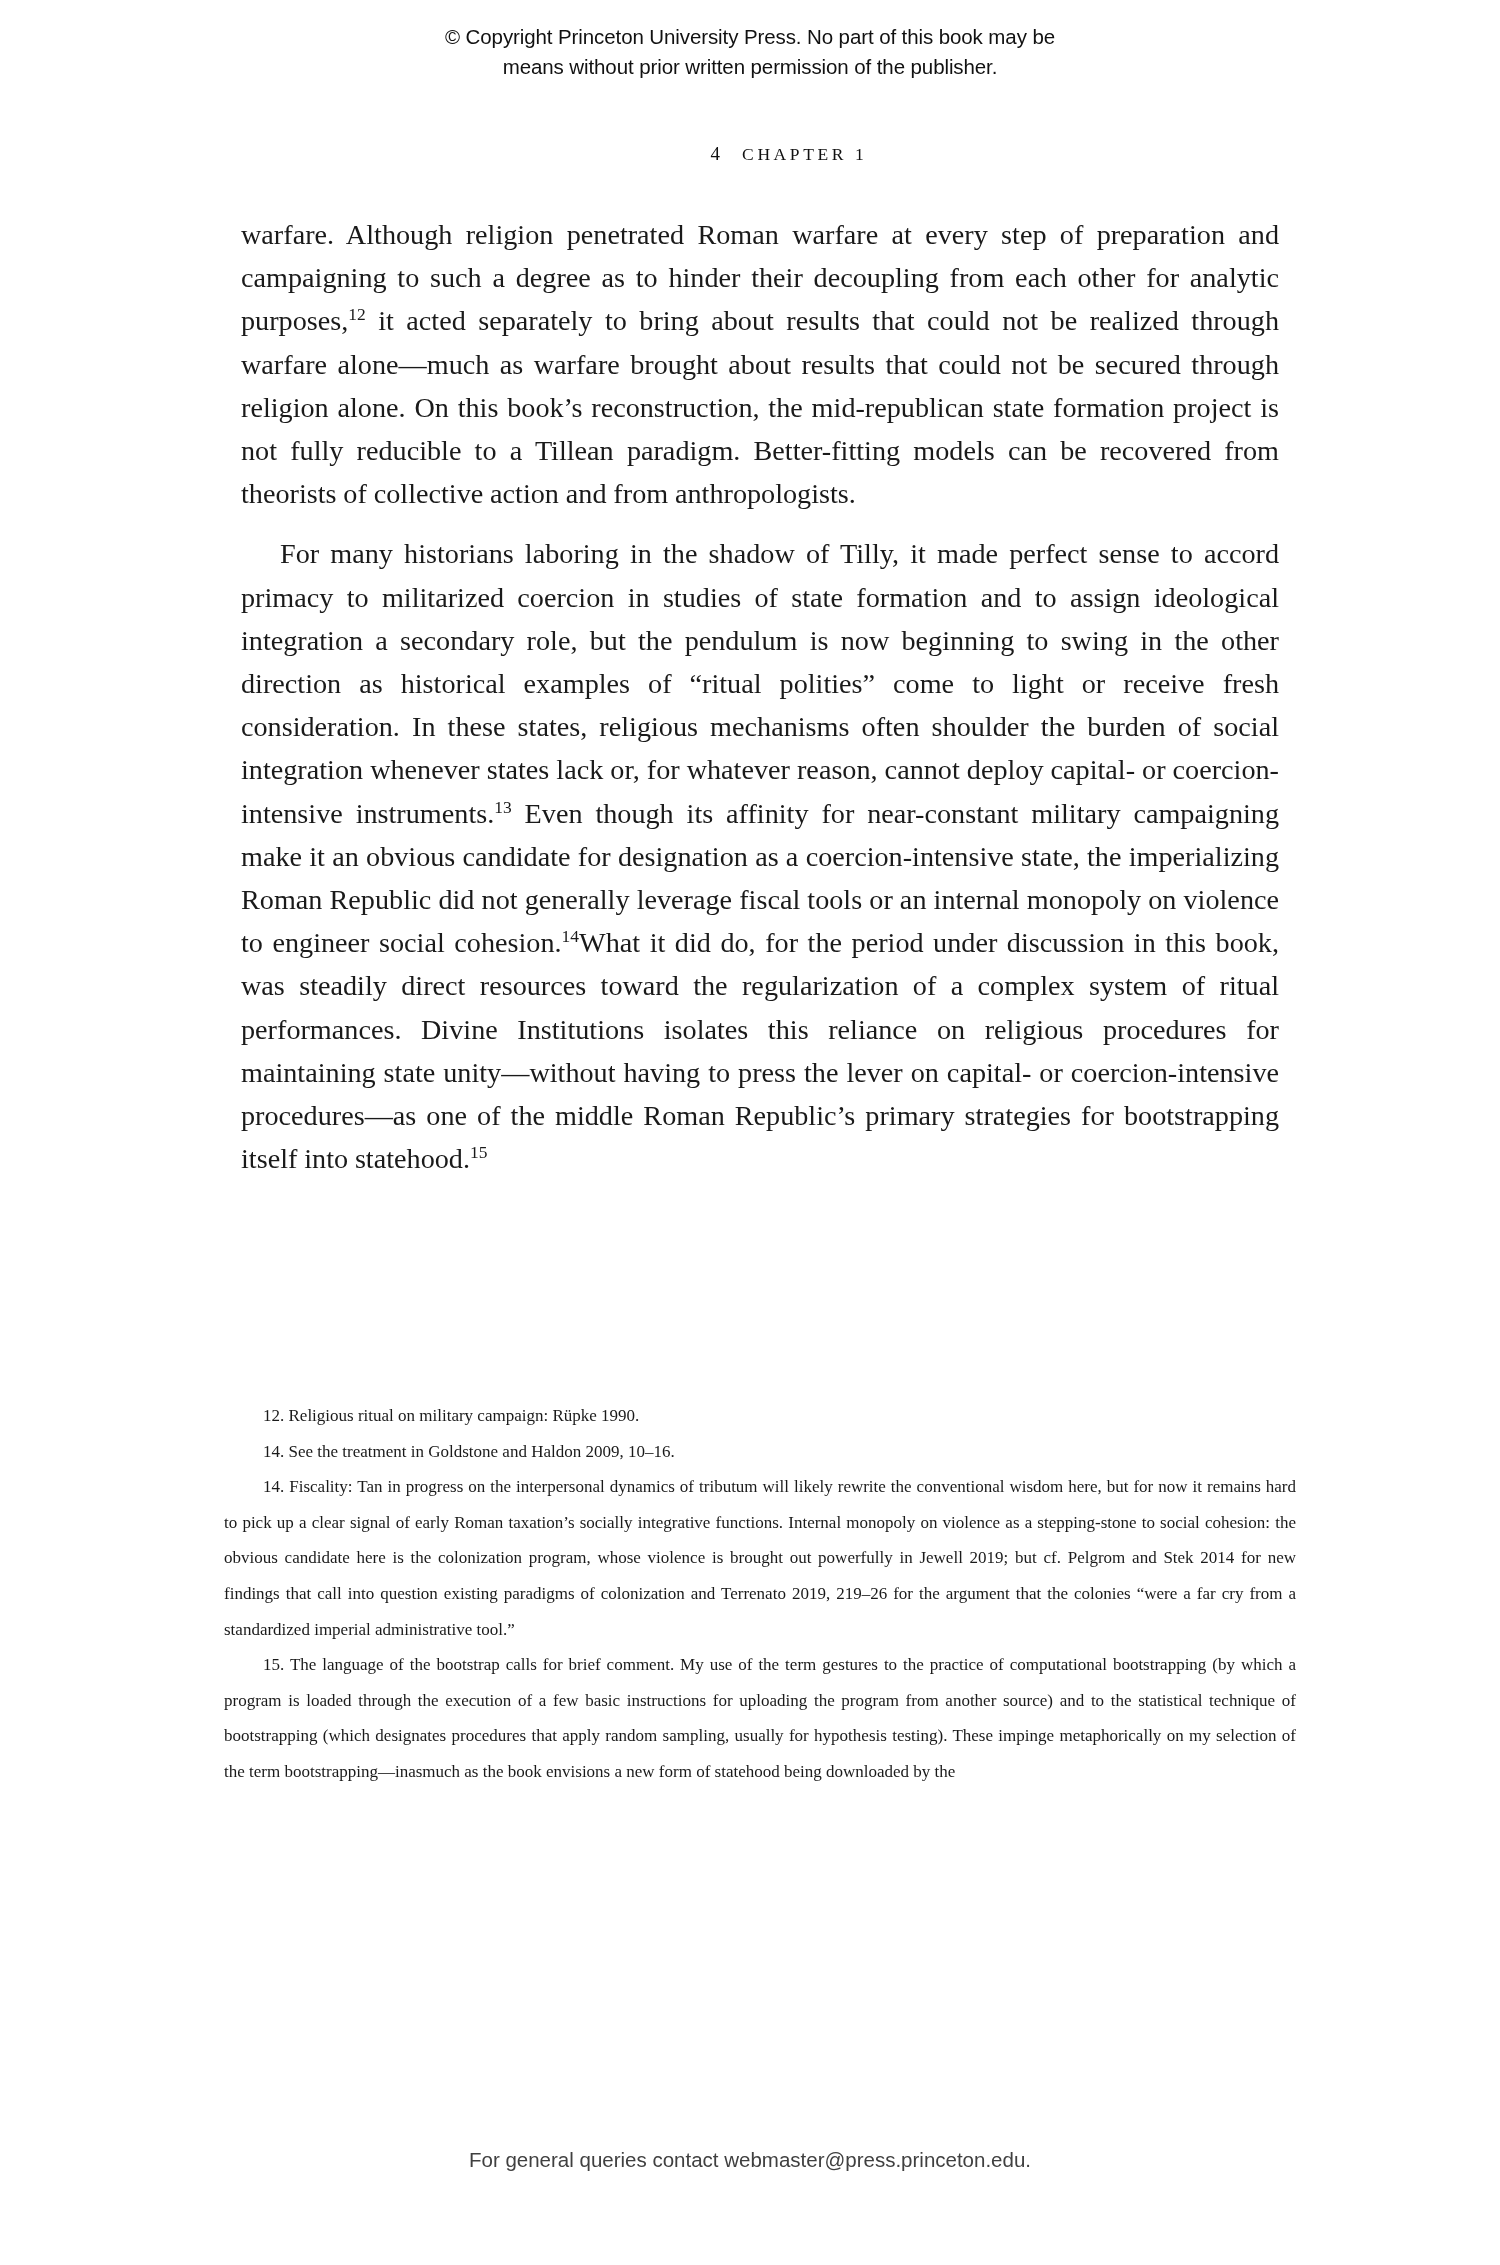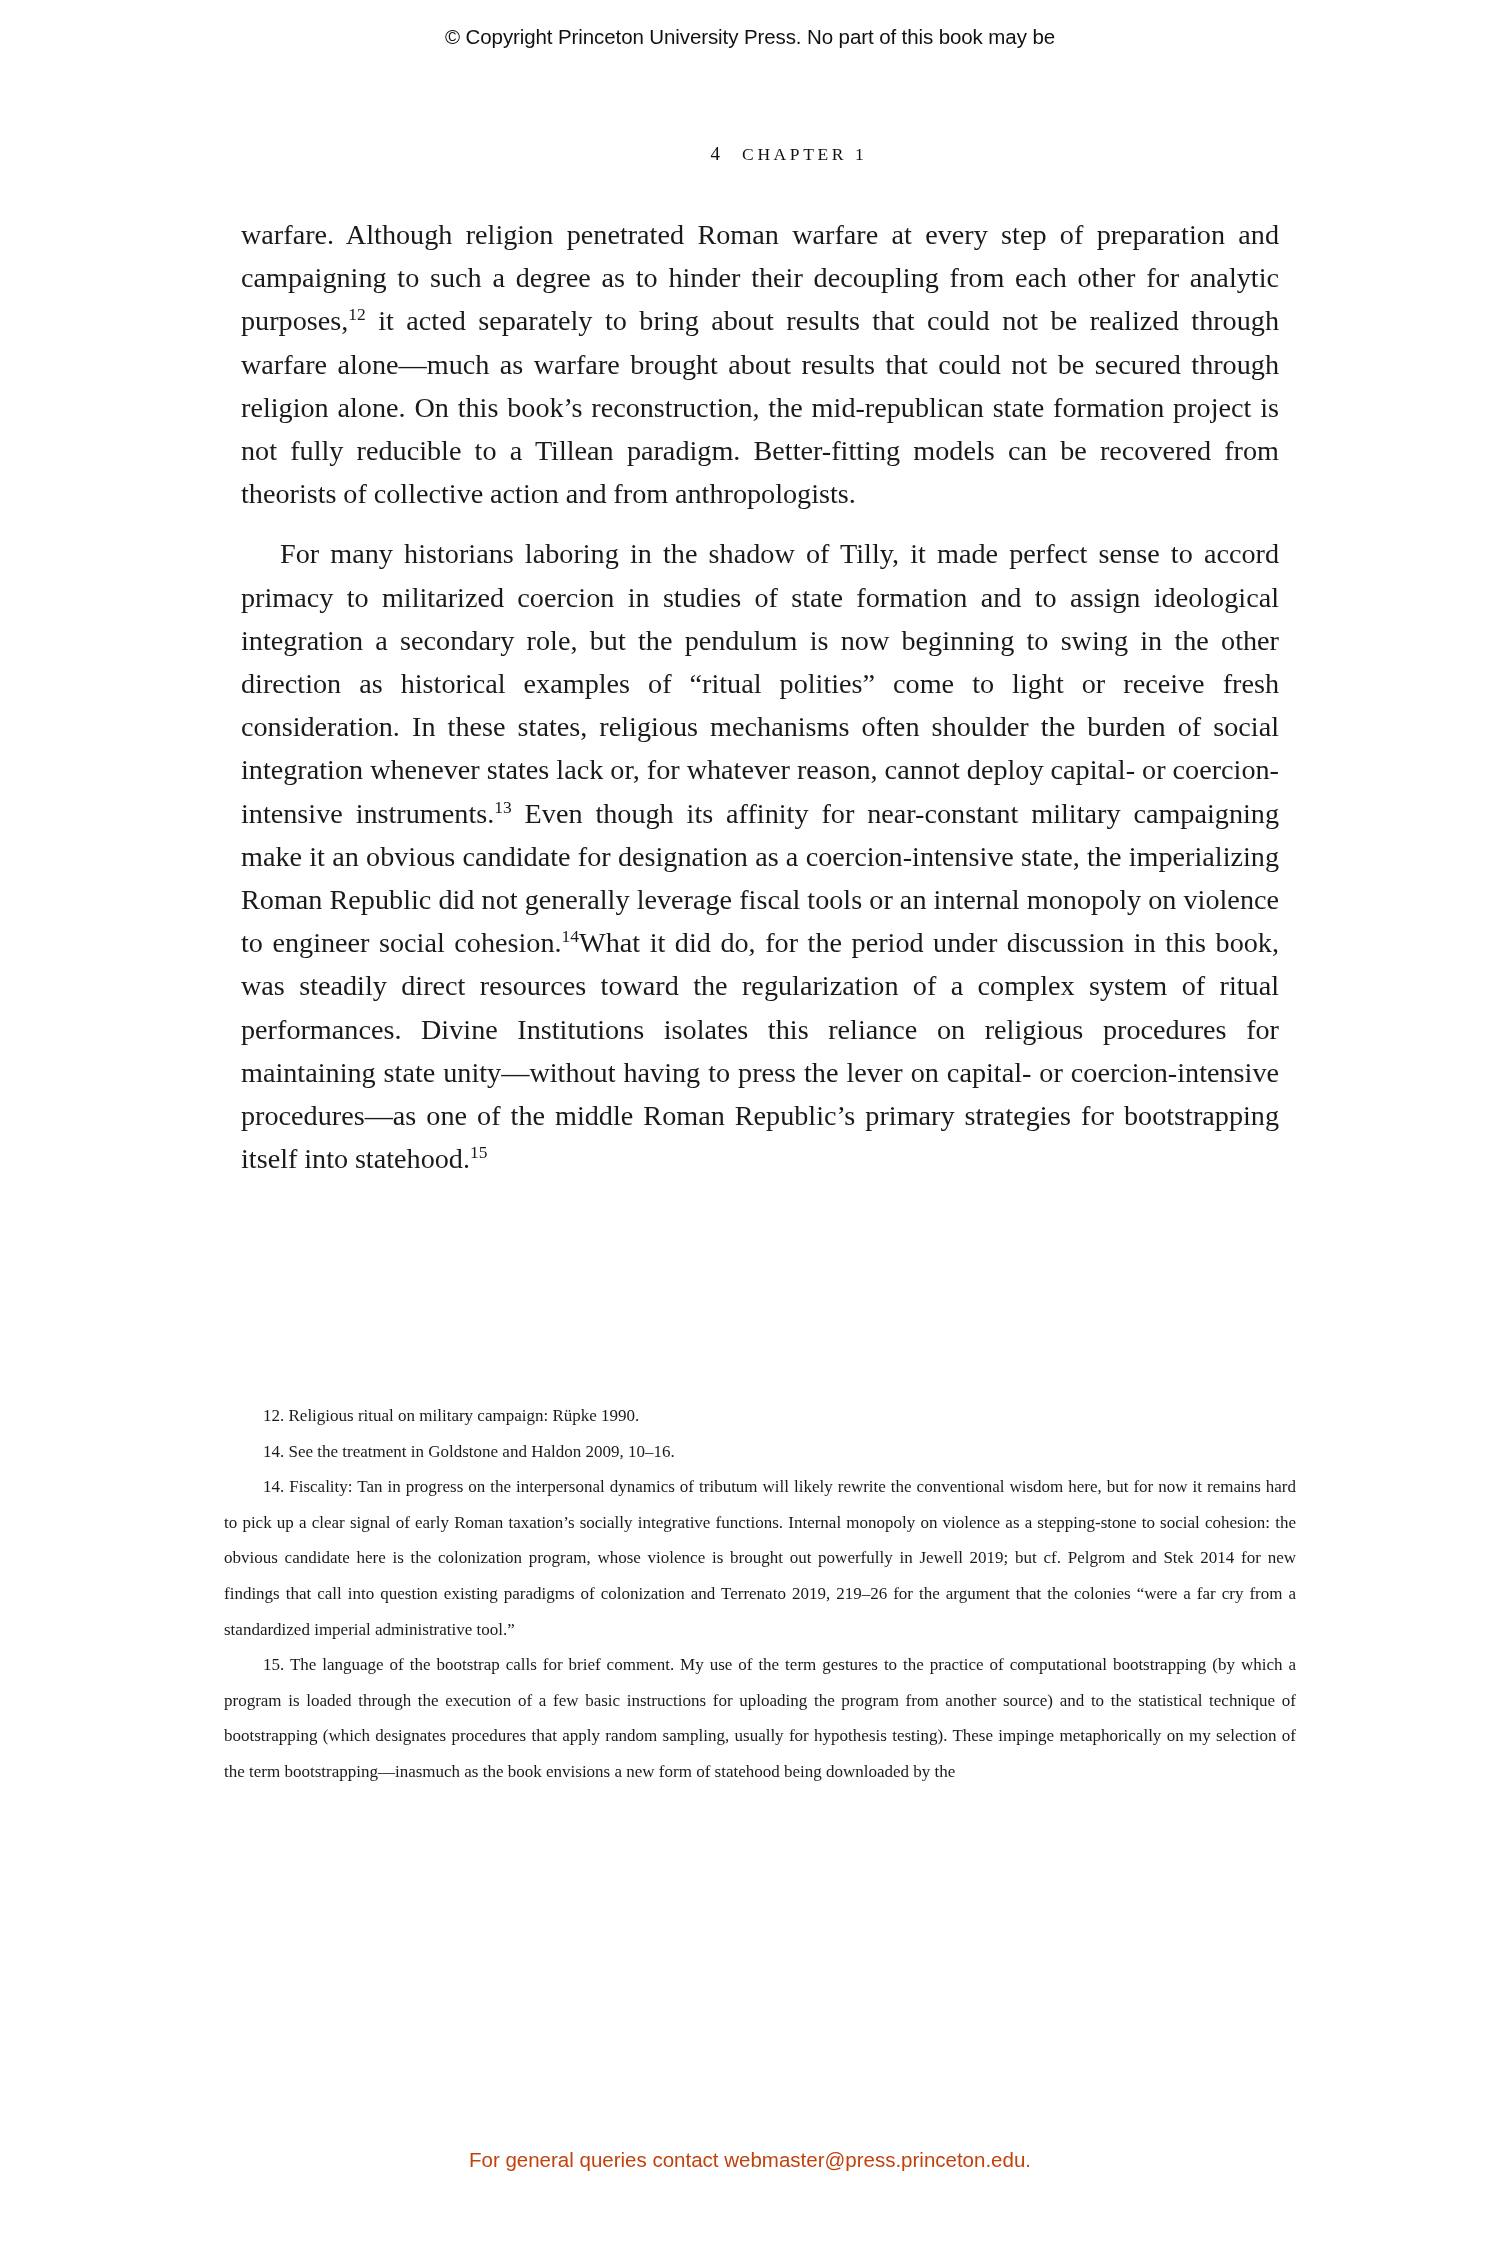--- a/index.html
+++ b/index.html
@@ -111,30 +111,31 @@
 
   
   .page-footer {
     position: absolute;
     top: 2148px;
     left: 0;
     width: 1500px;
     text-align: center;
     font-family: "Liberation Sans", sans-serif;
     font-size: 20.5px;
-    color: #c2410c;
+    color: #404040;
   }
 </style>
 </head>
 <body>
 
 <div class="page">
 
   <div class="copyright-header">
     <span class="line">© Copyright Princeton University Press. No part of this book may be</span>
+    <span class="line">means without prior written permission of the publisher.</span>
   </div>
 
   <div class="running-head">
     <span class="folio">4</span><span class="chapter-label">CHAPTER 1</span>
   </div>
 
   <div class="body-block">
 
     <p><span>warfare. Although religion penetrated Roman warfare at every step of preparation and campaigning to such a degree as to hinder their decoupling from each other for analytic purposes,</span><sup class="fn-ref">12</sup><span> it acted separately to bring about results that could not be realized through warfare alone—much as warfare brought about results that could not be secured through religion alone. On this book’s reconstruction, the mid-republican state formation project is not fully reducible to a Tillean paradigm. Better-fitting models can be recovered from theorists of collective action and from anthropologists.</span></p>
 

